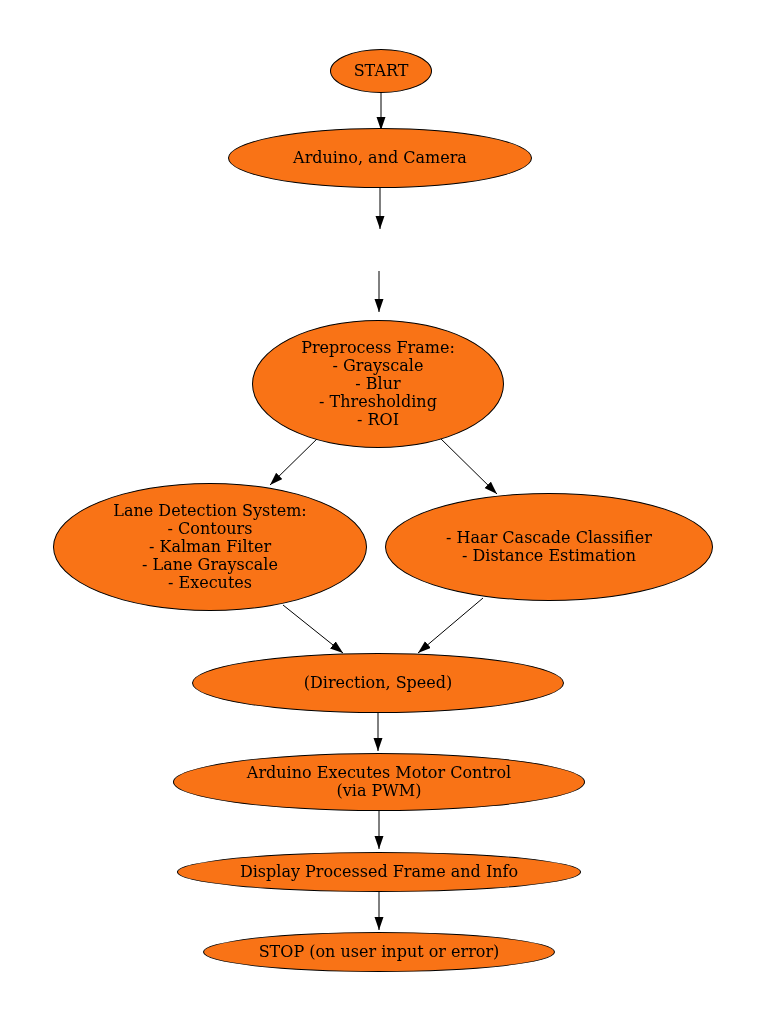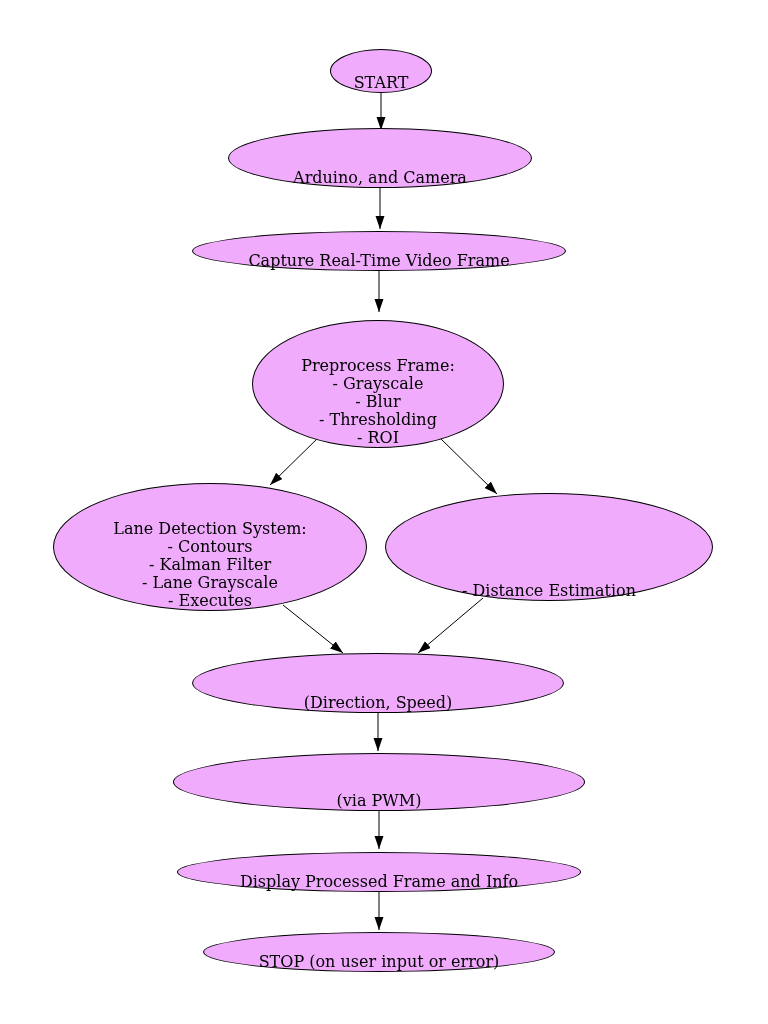--- a/index.html
+++ b/index.html
@@ -23,25 +23,25 @@
   }
   .edges line {
     stroke: #000000;
     stroke-width: 1;
   }
   .node {
     position: absolute;
     box-sizing: border-box;
     border: 1px solid #000000;
     border-radius: 50%;
-    background: #f0abfc;
+    background: #f97316;
     display: flex;
     flex-direction: column;
     align-items: center;
-    justify-content: flex-end;
+    justify-content: center;
     text-align: center;
     color: #000000;
     font-size: 16px;
     line-height: 18px;
     white-space: nowrap;
   }
 </style>
 </head>
 <body>
 
@@ -66,49 +66,48 @@
   </svg>
 
   <div class="node" style="left:330px;top:49px;width:102px;height:44px;">
     <span>START</span>
   </div>
 
   <div class="node" style="left:228px;top:128px;width:304px;height:60px;">
     <span>Arduino, and Camera</span>
   </div>
 
-  <div class="node" style="left:192px;top:231px;width:374px;height:40px;">
-    <span>Capture Real-Time Video Frame</span>
-  </div>
 
   <div class="node" style="left:252px;top:320px;width:252px;height:128px;">
     <span>Preprocess Frame:</span>
     <span>- Grayscale</span>
     <span>- Blur</span>
     <span>- Thresholding</span>
     <span>- ROI</span>
   </div>
 
   <div class="node" style="left:53px;top:483px;width:314px;height:128px;">
     <span>Lane Detection System:</span>
     <span>- Contours</span>
     <span>- Kalman Filter</span>
     <span>- Lane Grayscale</span>
     <span>- Executes</span>
   </div>
 
   <div class="node" style="left:385px;top:493px;width:328px;height:108px;">
+    <span>- Haar Cascade Classifier</span>
     <span>- Distance Estimation</span>
   </div>
 
   <div class="node" style="left:192px;top:653px;width:372px;height:60px;">
     <span>(Direction, Speed)</span>
   </div>
 
   <div class="node" style="left:173px;top:753px;width:412px;height:58px;">
+    <span>Arduino Executes Motor Control</span>
     <span>(via PWM)</span>
   </div>
 
   <div class="node" style="left:203px;top:932px;width:352px;height:40px;">
     <span>STOP (on user input or error)</span>
   </div>
 
   <div class="node" style="left:177px;top:852px;width:404px;height:40px;">
     <span>Display Processed Frame and Info</span>
   </div>

